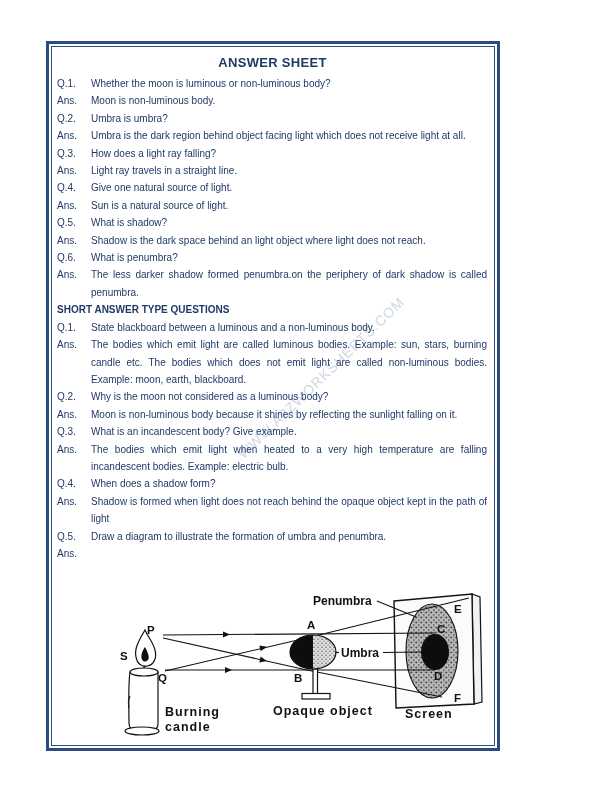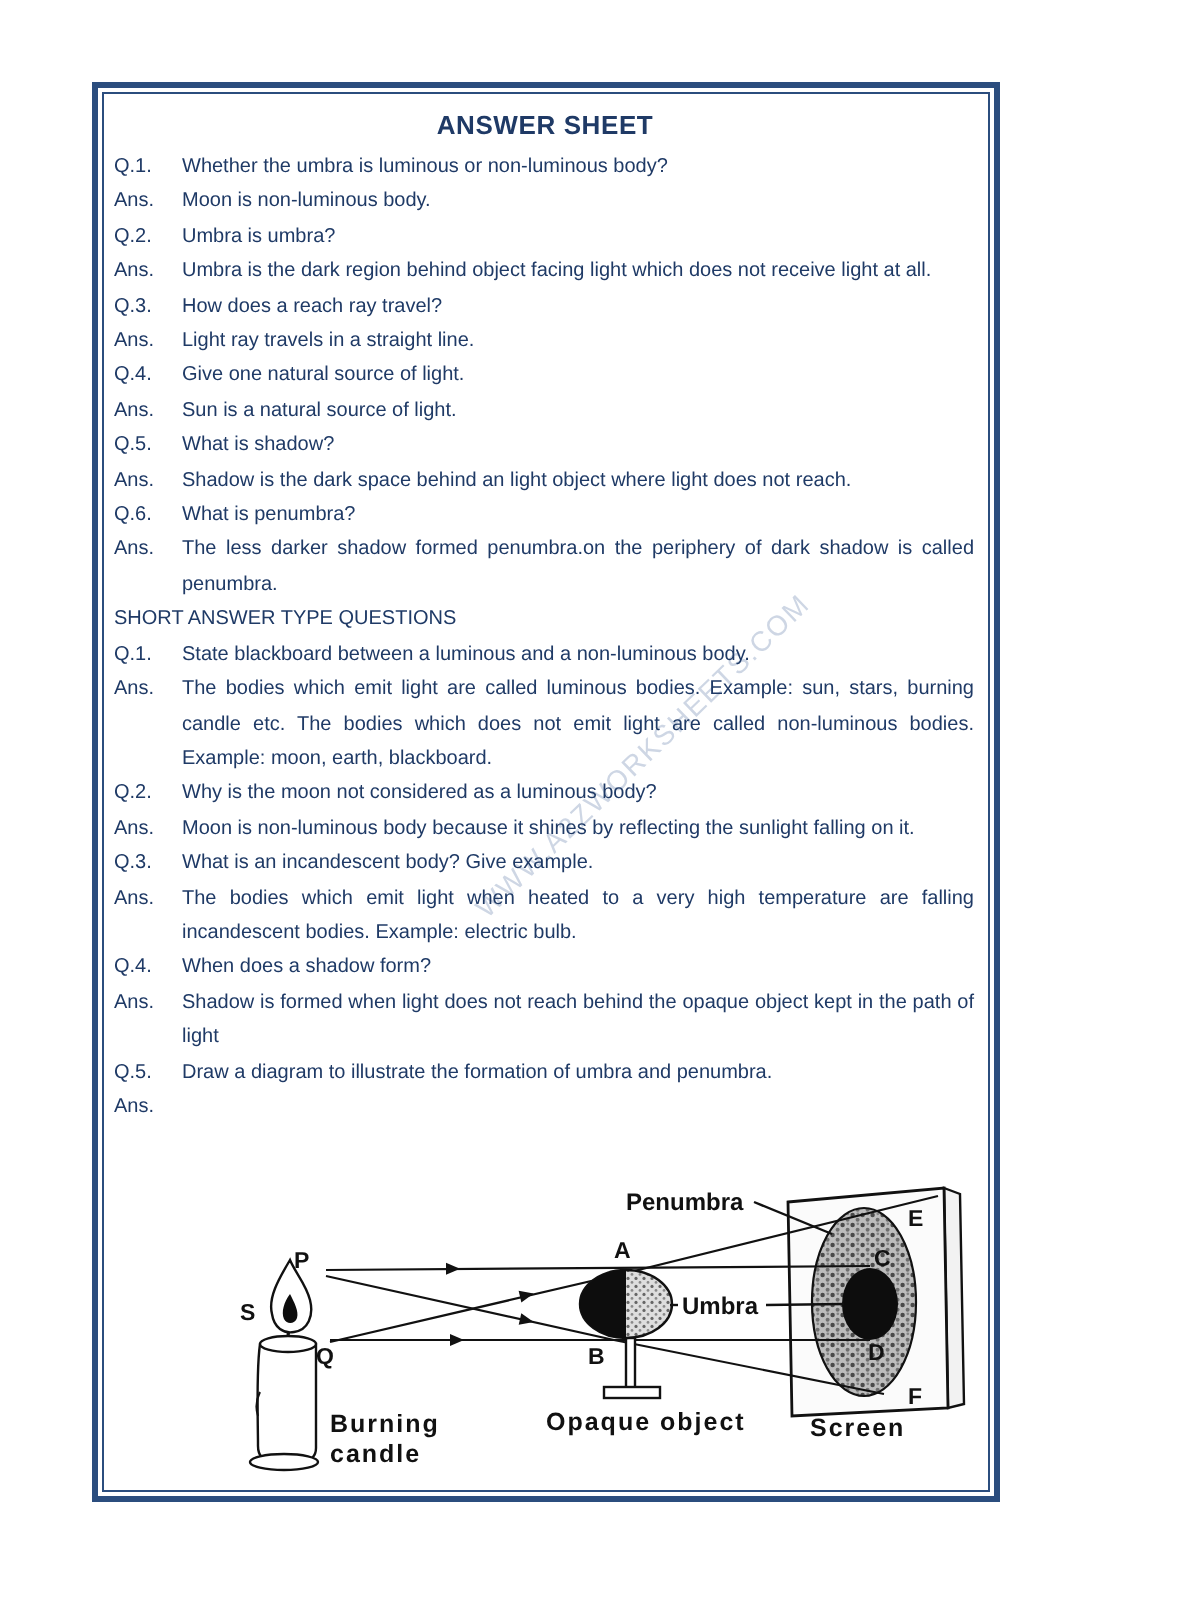--- a/index.html
+++ b/index.html
@@ -17,21 +17,21 @@
     padding:6px 6px 0 5px;
   }
   .doc-title{
     text-align:center;color:#1f3a66;font-weight:bold;font-size:13px;
     letter-spacing:.3px;line-height:20px;margin-bottom:2px;
   }
   .qa-rows{color:#1f3a66;font-size:10px;line-height:17.4px;}
   .row{display:flex;}
   .row-label{flex:0 0 34px;}
   .row-text{flex:1;text-align:justify;padding-right:1px;}
-  .section-heading{color:#1f3a66;}
+  .section-heading{color:#1f3a66;font-weight:bold;}
   .watermark{
     position:absolute;left:240px;top:448px;color:#c2cdde;opacity:.8;
     font-size:14px;letter-spacing:1px;white-space:nowrap;
     transform:rotate(-44deg);transform-origin:0 50%;pointer-events:none;
   }
   .diagram{position:absolute;left:85px;top:586px;}
   svg text{font-family:"Liberation Sans",sans-serif;fill:#111;}
   .dlabel{font-weight:bold;font-size:12px;}
   .dcaption{font-weight:bold;font-size:12.5px;letter-spacing:1px;}
   .dpoint{font-weight:bold;font-size:11.5px;}
@@ -40,37 +40,37 @@
 <body>
 
 <div class="watermark">WWW.A2ZWORKSHEETS.COM</div>
 
 <div class="sheet">
   <div class="sheet-inner">
     <div class="doc-title">ANSWER SHEET</div>
     <div class="qa-rows">
         <div class="row">
           <span class="row-label">Q.1.</span>
-          <span class="row-text">Whether the umbra is luminous or non-luminous body?</span>
+          <span class="row-text">Whether the moon is luminous or non-luminous body?</span>
         </div>
         <div class="row">
           <span class="row-label">Ans.</span>
           <span class="row-text">Moon is non-luminous body.</span>
         </div>
         <div class="row">
           <span class="row-label">Q.2.</span>
           <span class="row-text">Umbra is umbra?</span>
         </div>
         <div class="row">
           <span class="row-label">Ans.</span>
           <span class="row-text">Umbra is the dark region behind object facing light which does not receive light at all.</span>
         </div>
         <div class="row">
           <span class="row-label">Q.3.</span>
-          <span class="row-text">How does a reach ray travel?</span>
+          <span class="row-text">How does a light ray falling?</span>
         </div>
         <div class="row">
           <span class="row-label">Ans.</span>
           <span class="row-text">Light ray travels in a straight line.</span>
         </div>
         <div class="row">
           <span class="row-label">Q.4.</span>
           <span class="row-text">Give one natural source of light.</span>
         </div>
         <div class="row">

